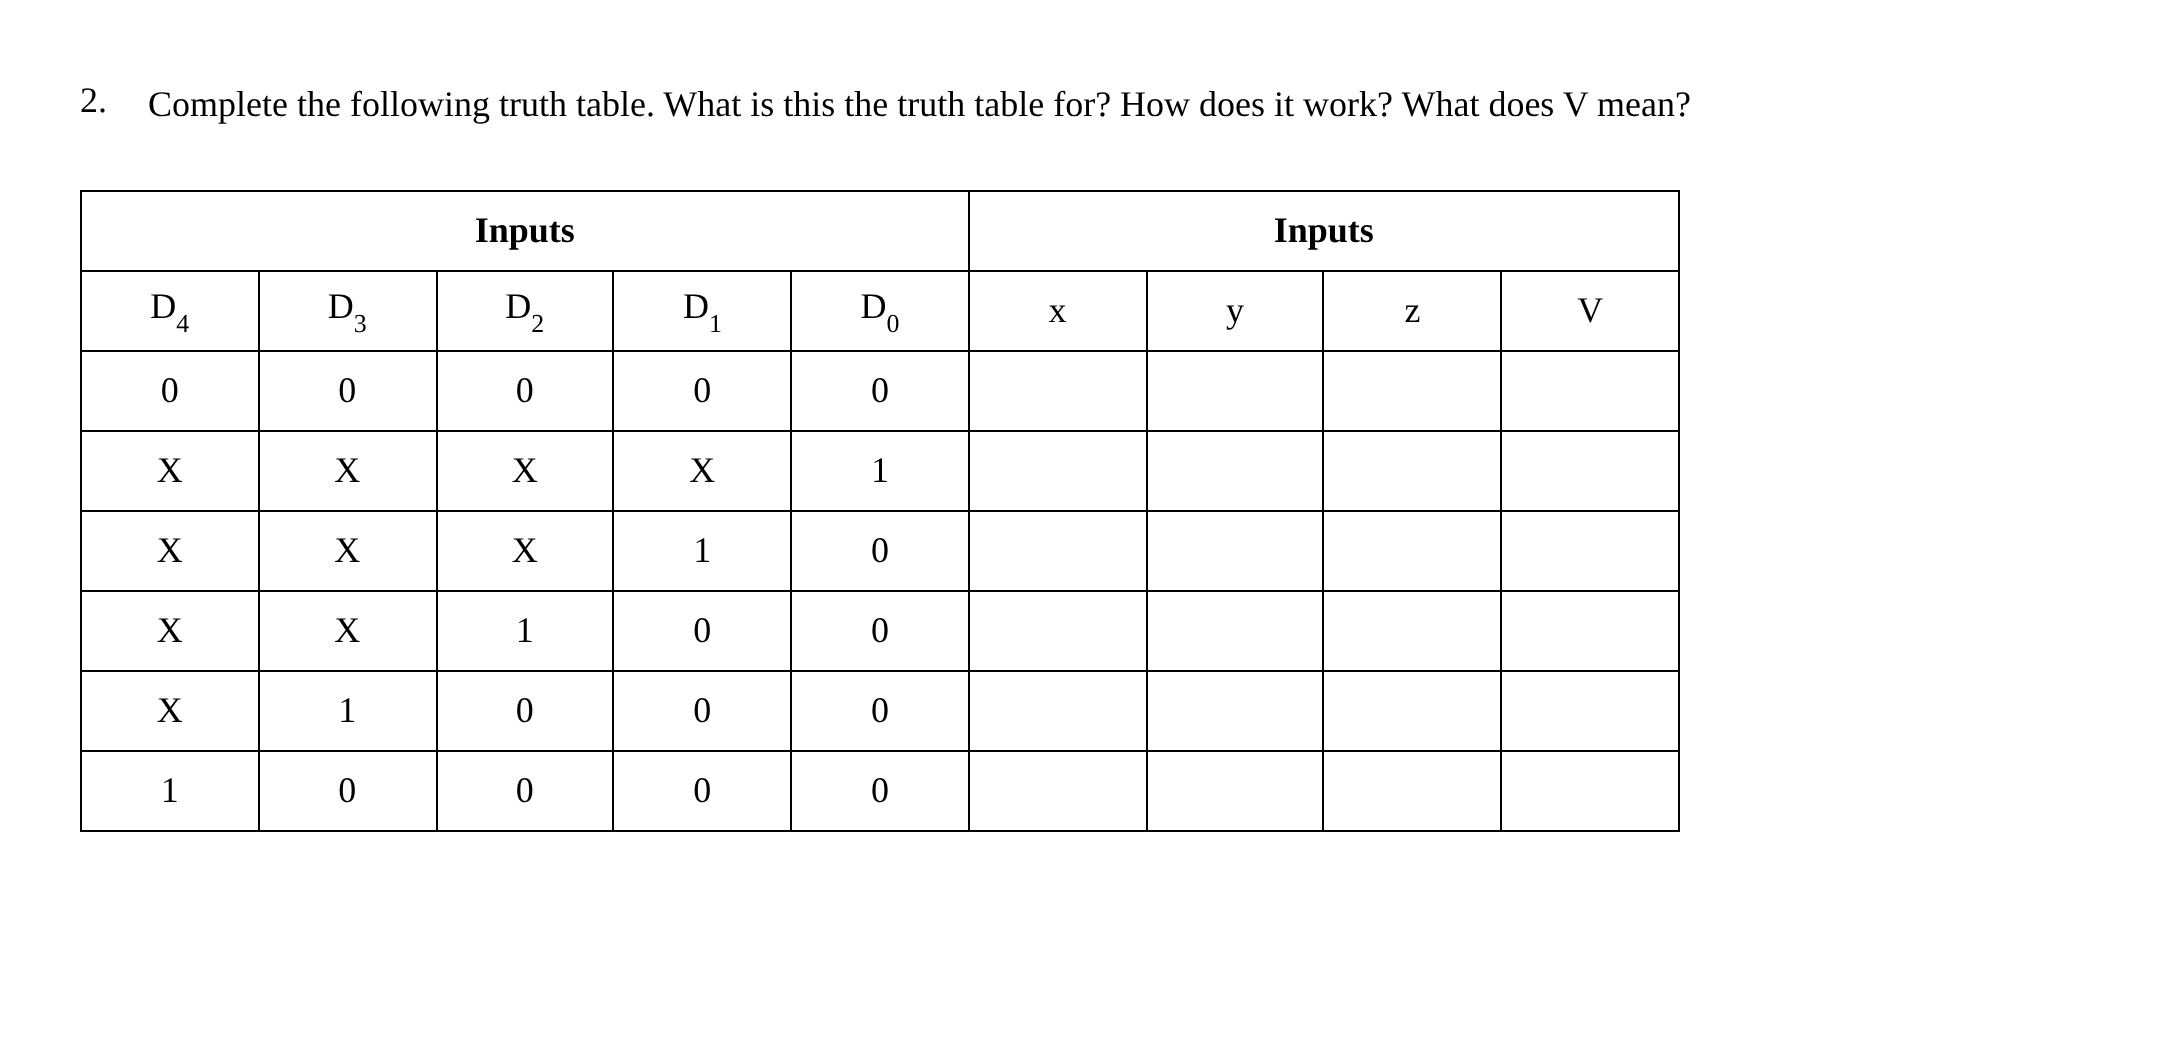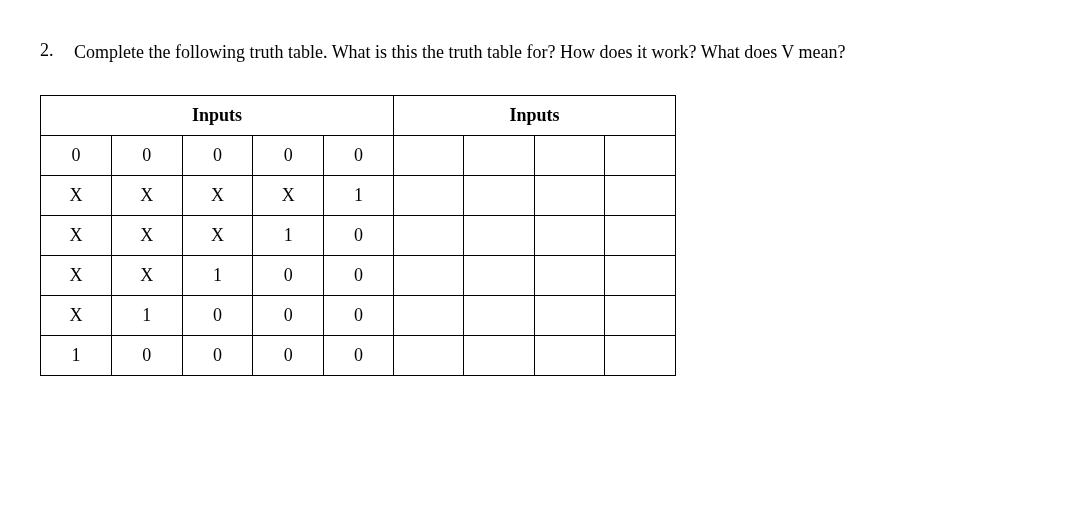--- a/index.html
+++ b/index.html
@@ -26,21 +26,21 @@
       margin-right: 12px;
       min-width: 22px;
     }
     .qtext {
       line-height: 1.4;
       max-width: 990px;
     }
     table {
       border-collapse: collapse;
       margin-left: 10px;
-      width: 636px;
+      width: 800px;
     }
     th, td {
       border: 1px solid #000;
       text-align: center;
       vertical-align: middle;
       height: 40px;
       font-weight: normal;
       font-size: 18px;
       padding: 4px 0;
     }
@@ -79,20 +79,31 @@
       <col class="col">
     <col class="col">
       <col class="col">
       <col class="col">
       <col class="col">
   </colgroup>
   <thead>
     <tr>
       <th colspan="5">Inputs</th>
       <th colspan="4">Inputs</th>
+    </tr>
+    <tr class="subhead">
+      <td><span>D</span><span class="sub">4</span></td>
+      <td><span>D</span><span class="sub">3</span></td>
+      <td><span>D</span><span class="sub">2</span></td>
+      <td><span>D</span><span class="sub">1</span></td>
+      <td><span>D</span><span class="sub">0</span></td>
+      <td>x</td>
+      <td>y</td>
+      <td>z</td>
+      <td>V</td>
     </tr>
   </thead>
   <tbody>
     <tr>
       <td>0</td>
       <td>0</td>
       <td>0</td>
       <td>0</td>
       <td>0</td>
       <td></td>

